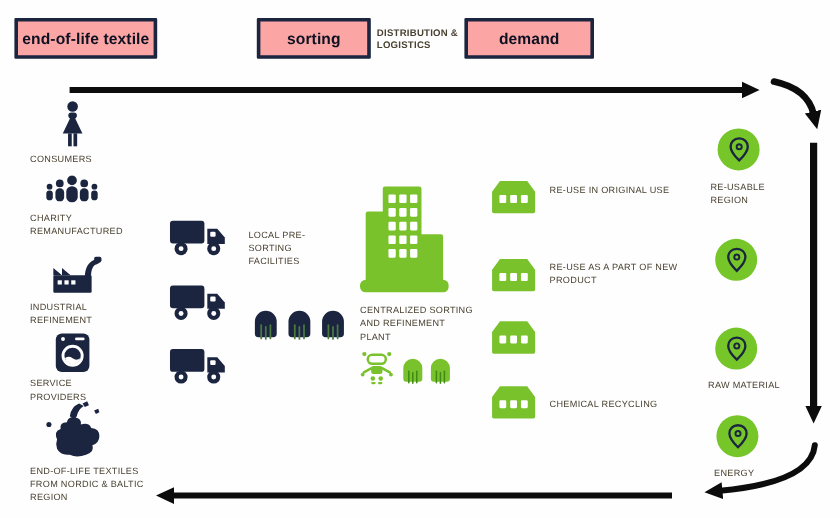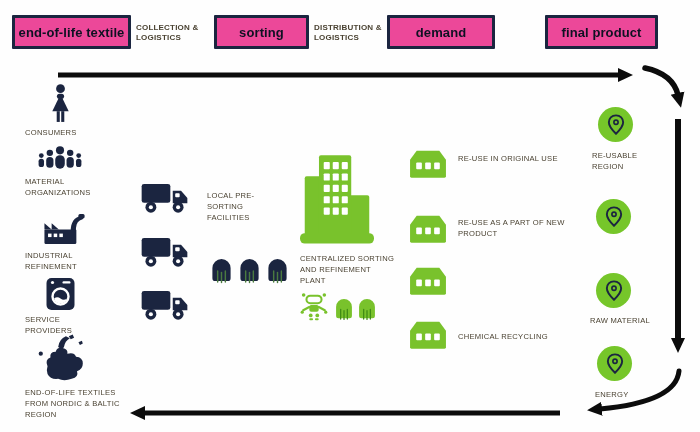--- a/index.html
+++ b/index.html
@@ -3,21 +3,21 @@
 <meta charset="utf-8">
 <style>
   html,body{margin:0;padding:0;background:#fff;}
   .canvas{
     position:relative;width:700px;height:432px;background:#fefefe;
     font-family:"Liberation Sans",sans-serif;overflow:hidden;
   }
   .abs{position:absolute;}
   .stage-box{
     position:absolute;height:34px;box-sizing:border-box;
-    border:3px solid #1b2540;background:#ec4899;
+    border:3px solid #1b2540;background:#fca5a5;
     display:flex;align-items:center;justify-content:center;
     font-weight:bold;font-size:13px;color:#0e1122;border-radius:1px;
     letter-spacing:.1px;
   }
   .conn{
     position:absolute;font-size:8px;font-weight:bold;color:#4a4232;
     line-height:1.3;letter-spacing:.2px;
   }
   .lbl{
     position:absolute;font-size:7.6px;font-weight:normal;color:#4a4232;
@@ -41,25 +41,23 @@
       </marker>
     </defs>
     <path d="M58 75 H 620" stroke="#0c0c0c" stroke-width="5" fill="none" marker-end="url(#ah)"></path>
     <path d="M645 68 Q 673 74 678 95" stroke="#0c0c0c" stroke-width="5.5" fill="none" stroke-linecap="round" marker-end="url(#ah)"></path>
     <path d="M678 119 V 340" stroke="#0c0c0c" stroke-width="6" fill="none" marker-end="url(#ah)"></path>
     <path d="M679 371 Q 676 402 600 409" stroke="#0c0c0c" stroke-width="5" fill="none" stroke-linecap="round" marker-end="url(#ah)"></path>
     <path d="M560 413 H 143" stroke="#0c0c0c" stroke-width="5" fill="none" marker-end="url(#ah)"></path>
   </svg>
 
   <div class="stage-box" style="left:12px;top:15px;width:119px">end-of-life textile</div>
-  <div class="conn" style="left:136px;top:23px;width:64px">COLLECTION &amp; LOGISTICS</div>
   <div class="stage-box" style="left:214px;top:15px;width:95px">sorting</div>
   <div class="conn" style="left:314px;top:23px;width:68px">DISTRIBUTION &amp; LOGISTICS</div>
   <div class="stage-box" style="left:387px;top:15px;width:108px">demand</div>
-  <div class="stage-box" style="left:545px;top:15px;width:113px">final product</div>
 
   <svg class="abs" style="left:47px;top:84px" width="27" height="41" viewBox="0 0 26 40">
     <g fill="#1b2540">
       <circle cx="13" cy="4.6" r="4.3"></circle>
       <rect x="9.5" y="9.5" width="7" height="5" rx="2.5"></rect>
       <path d="M13 10 L21 26.5 H5 Z"></path>
       <rect x="9.3" y="26.5" width="3" height="10.5"></rect>
       <rect x="13.7" y="26.5" width="3" height="10.5"></rect>
     </g>
   </svg>
@@ -72,21 +70,21 @@
       <circle cx="13.2" cy="6.6" r="3.1"></circle>
         <rect x="9.7" y="10.5" width="7" height="10.5" rx="3.4"></rect>
       <circle cx="32.8" cy="6.6" r="3.1"></circle>
         <rect x="29.3" y="10.5" width="7" height="10.5" rx="3.4"></rect>
       <circle cx="5" cy="9.2" r="2.3"></circle>
         <rect x="2.4" y="12.2" width="5.2" height="8" rx="2.5"></rect>
       <circle cx="41" cy="9.2" r="2.3"></circle>
         <rect x="38.4" y="12.2" width="5.2" height="8" rx="2.5"></rect>
     </g>
   </svg>
-  <div class="lbl" style="left:25px;top:176px;width:86px">MATERIAL ORGANIZATIONS</div>
+  <div class="lbl" style="left:25px;top:176px;width:86px">CHARITY REMANUFACTURED</div>
 
   <svg class="abs" style="left:42px;top:213px" width="44" height="35" viewBox="0 0 42 34">
     <g fill="#1b2540">
       <path d="M27.5 18 c0 -9 3.5 -13.5 9.5 -15 l4 1 c-1 2 -3.5 3 -5 3.5 c-2.5 1.5 -3.5 5 -3.5 10.5 z"></path>
       <rect x="35" y="1" width="6" height="4" rx="1.5"></rect>
       <rect x="2" y="16" width="31" height="14" rx="1"></rect>
       <path d="M2 16 v-6 l7 6 v-6 l7 6 z"></path>
       <rect x="5.5" y="20" width="3.4" height="3.4" fill="#fff"></rect>
       <rect x="11" y="20" width="3.4" height="3.4" fill="#fff"></rect>
       <rect x="16.5" y="20" width="3.4" height="3.4" fill="#fff"></rect>

